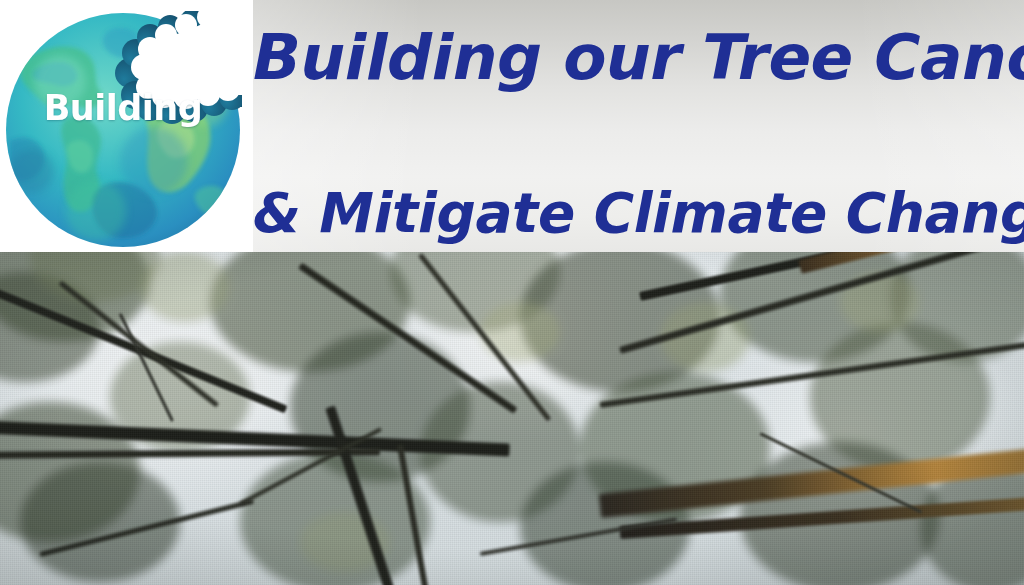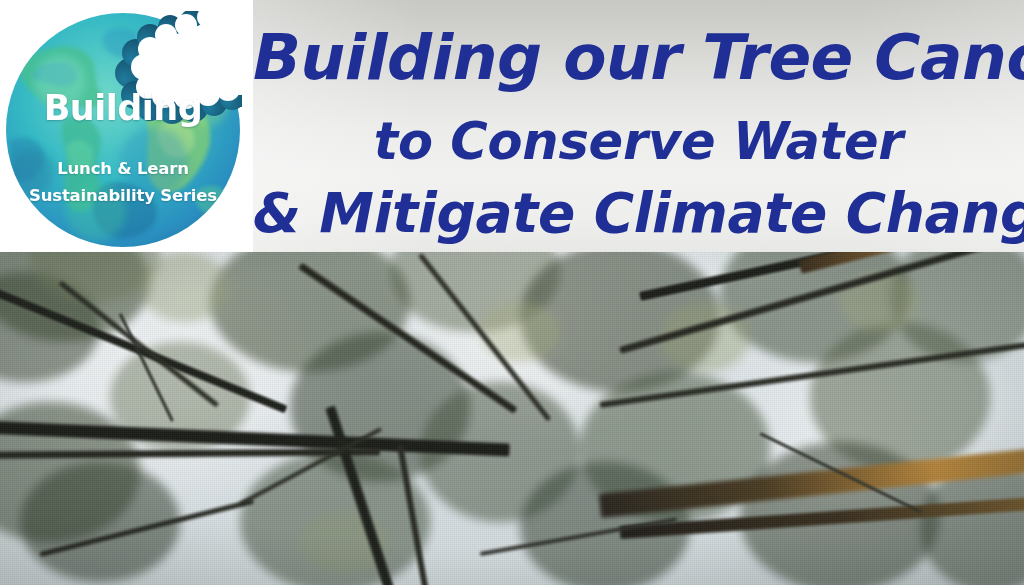--- a/index.html
+++ b/index.html
@@ -309,28 +309,25 @@
             <circle cx="146" cy="38" r="12"></circle>
             <circle cx="162" cy="24" r="11"></circle>
             <circle cx="182" cy="14" r="11"></circle>
             <circle cx="204" cy="6" r="11"></circle>
           </g>
         </g>
       </svg>
 
       <div class="logo-text-block">
         <div class="logo-title">Building</div>
-        <div class="logo-sub logo-sub-2">Lunch &amp; Learn</div>
-        <div class="logo-sub logo-sub-3">Sustainability Series</div>
       </div>
     </div>
 
     <div class="title-block">
       <div class="title-line title-line-1">Building our Tree Canopy</div>
-      <div class="title-line title-line-2">to Conserve Water</div>
       <div class="title-line title-line-3">&amp; Mitigate Climate Change</div>
     </div>
   </div>
 
   <div class="photo">
     <div class="photo-sky"></div>
 
     <div class="foliage">
 
       <div class="leaf" style="left:20px;  top:10px;  width:170px; height:120px; background:rgba(70,82,58,.62);"></div>

